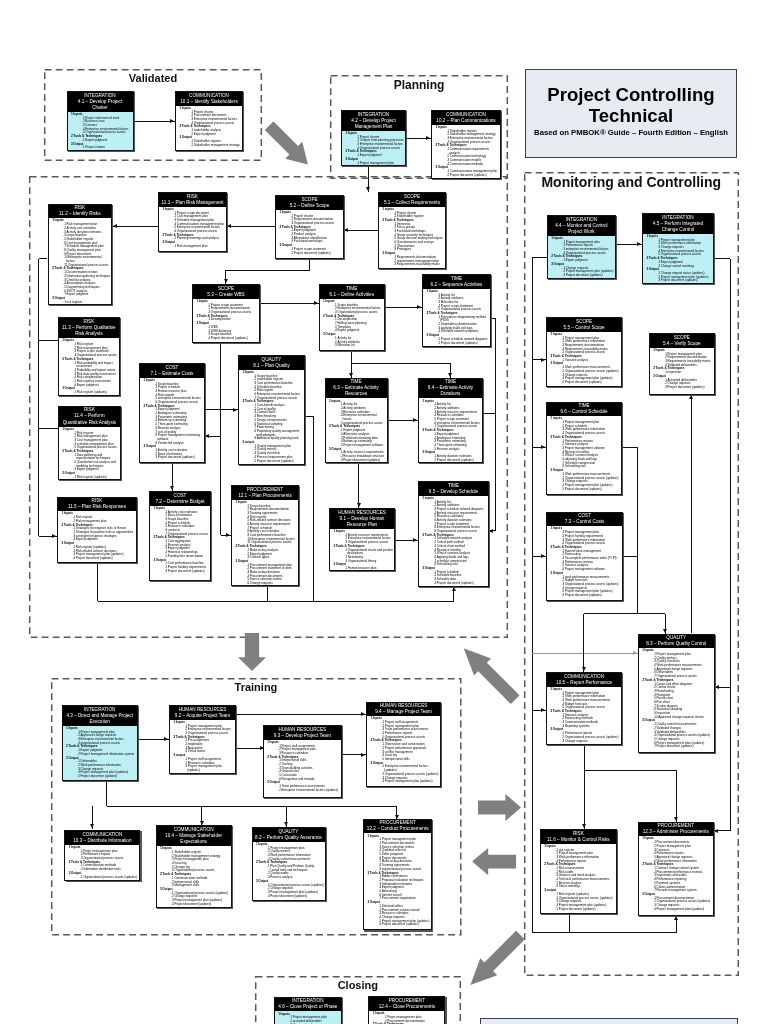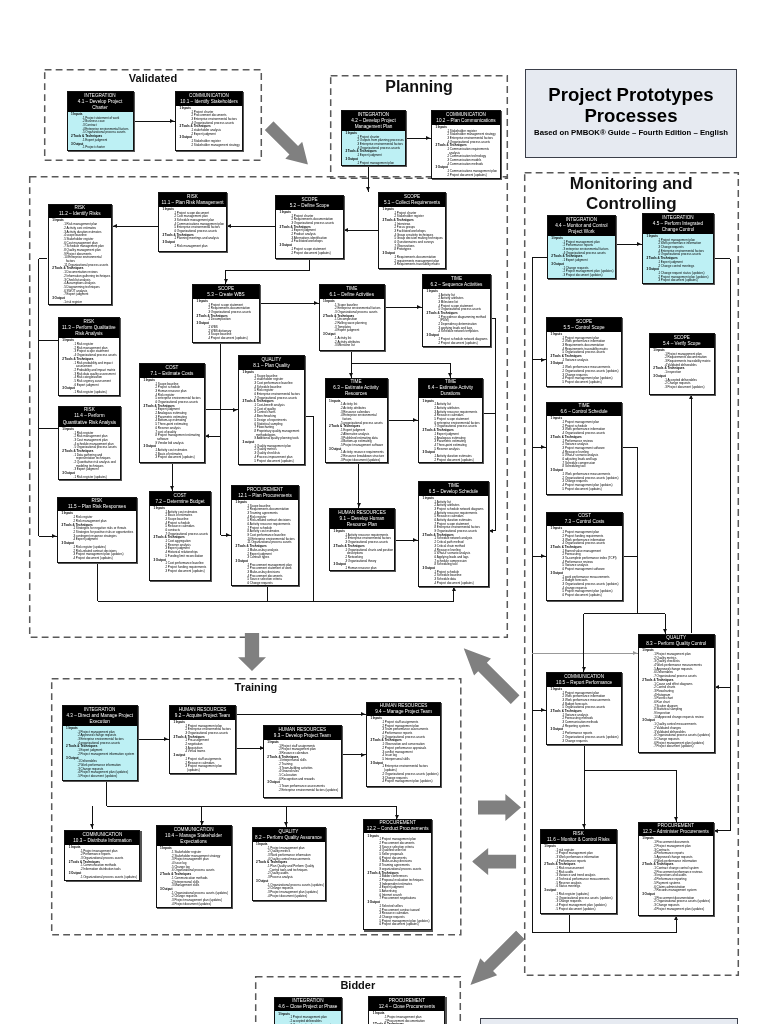--- a/index.html
+++ b/index.html
@@ -26,62 +26,62 @@
   .titlebox .t1{font-weight:bold;font-size:18.6px;line-height:1.15;}
   .titlebox .sub{font-weight:bold;font-size:7.75px;margin-top:1.5px;}
   .legendbox{position:absolute;box-sizing:border-box;border:1.3px solid #3b3f4a;background:#e6eaf1;z-index:6;}
 </style>
 </head>
 <body>
 
 <div id="page">
 
   <div class="titlebox" style="left: 525px; top: 69px; width: 212px; height: 89px;">
-    <div class="t1">Project Prototypes</div>
-    <div class="t1">Processes</div>
+    <div class="t1">Project Controlling</div>
+    <div class="t1">Technical</div>
     <div class="sub">Based on PMBOK® Guide – Fourth Edition – English</div>
   </div>
 
   <div class="legendbox" style="left: 479.7px; top: 1017.8px; width: 258px; height: 40px;"></div>
 
 <div class="phase" style="left: 44px; top: 69px; width: 218px; height: 92px;">
       <svg width="218" height="92">
         <rect x="0.7" y="0.7" width="216.6" height="90.6" fill="none" stroke="#595959" stroke-width="1.5" stroke-dasharray="6.8 4.2"></rect>
       </svg>
     </div>
     <div class="phase-label" style="left: 44px; top: 71.5px; width: 218px; font-size: 11px;">Validated</div>
     <div class="phase" style="left: 330px; top: 75px; width: 178px; height: 104px;">
       <svg width="178" height="104">
         <rect x="0.7" y="0.7" width="176.6" height="102.6" fill="none" stroke="#595959" stroke-width="1.5" stroke-dasharray="6.8 4.2"></rect>
       </svg>
     </div>
-    <div class="phase-label" style="left: 330px; top: 77.5px; width: 178px; font-size: 16px;">Planning</div>
+    <div class="phase-label" style="left: 330px; top: 77.5px; width: 178px; font-size: 12px;">Planning</div>
     <div class="phase" style="left: 29px; top: 176px; width: 479px; height: 462px;">
       <svg width="479" height="462">
         <rect x="0.7" y="0.7" width="477.6" height="460.6" fill="none" stroke="#595959" stroke-width="1.5" stroke-dasharray="6.8 4.2"></rect>
       </svg>
     </div>
     <div class="phase" style="left: 50.7px; top: 678px; width: 410.5px; height: 257.5px;">
       <svg width="410.5" height="257.5">
         <rect x="0.7" y="0.7" width="409.1" height="256.1" fill="none" stroke="#595959" stroke-width="1.5" stroke-dasharray="6.8 4.2"></rect>
       </svg>
     </div>
     <div class="phase-label" style="left: 50.7px; top: 680.5px; width: 410.5px; font-size: 11px;">Training</div>
     <div class="phase" style="left: 523.75px; top: 171.9px; width: 215px; height: 804px;">
       <svg width="215" height="804">
         <rect x="0.7" y="0.7" width="213.6" height="802.6" fill="none" stroke="#595959" stroke-width="1.5" stroke-dasharray="6.8 4.2"></rect>
       </svg>
     </div>
-    <div class="phase-label" style="left: 523.75px; top: 174px; width: 215px; font-size: 17px;">Monitoring and Controlling</div>
+    <div class="phase-label" style="left: 523.75px; top: 174px; width: 215px; font-size: 14px;">Monitoring and Controlling</div>
     <div class="phase" style="left: 254.8px; top: 975.9px; width: 206px; height: 100px;">
       <svg width="206" height="100">
         <rect x="0.7" y="0.7" width="204.6" height="98.6" fill="none" stroke="#595959" stroke-width="1.5" stroke-dasharray="6.8 4.2"></rect>
       </svg>
     </div>
-    <div class="phase-label" style="left: 254.8px; top: 978.5px; width: 206px; font-size: 11px;">Bidder</div>
+    <div class="phase-label" style="left: 254.8px; top: 978.5px; width: 206px; font-size: 11px;">Closing</div>
     <svg class="bigarrow" viewBox="0 0 1 1" preserveAspectRatio="none" style="left: 261px; top: 133px; width: 55px; height: 24px; transform: rotate(45deg);">
       <path d="M 0 0.245 L 0.635 0.245 L 0.635 0 L 1 0.5 L 0.635 1 L 0.635 0.755 L 0 0.755 Z" fill="#808080"></path>
     </svg>
     <svg class="bigarrow" viewBox="0 0 1 1" preserveAspectRatio="none" style="left: 233.2px; top: 638px; width: 38px; height: 28px; transform: rotate(90deg);">
       <path d="M 0 0.245 L 0.635 0.245 L 0.635 0 L 1 0.5 L 0.635 1 L 0.635 0.755 L 0 0.755 Z" fill="#808080"></path>
     </svg>
     <svg class="bigarrow" viewBox="0 0 1 1" preserveAspectRatio="none" style="left: 453.4px; top: 661.7px; width: 73px; height: 24px; transform: rotate(225deg);">
       <path d="M 0 0.245 L 0.635 0.245 L 0.635 0 L 1 0.5 L 0.635 1 L 0.635 0.755 L 0 0.755 Z" fill="#808080"></path>
     </svg>
     <svg class="bigarrow" viewBox="0 0 1 1" preserveAspectRatio="none" style="left: 477.65px; top: 794px; width: 43.1px; height: 27px; transform: rotate(0deg);">

